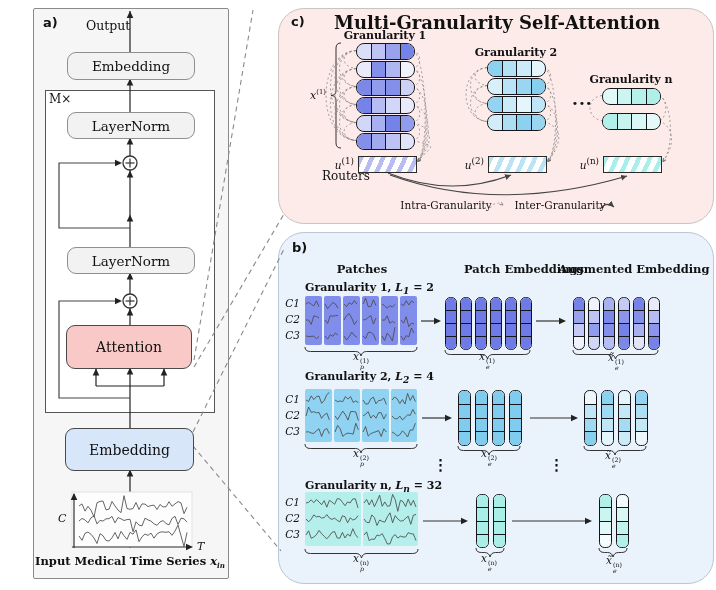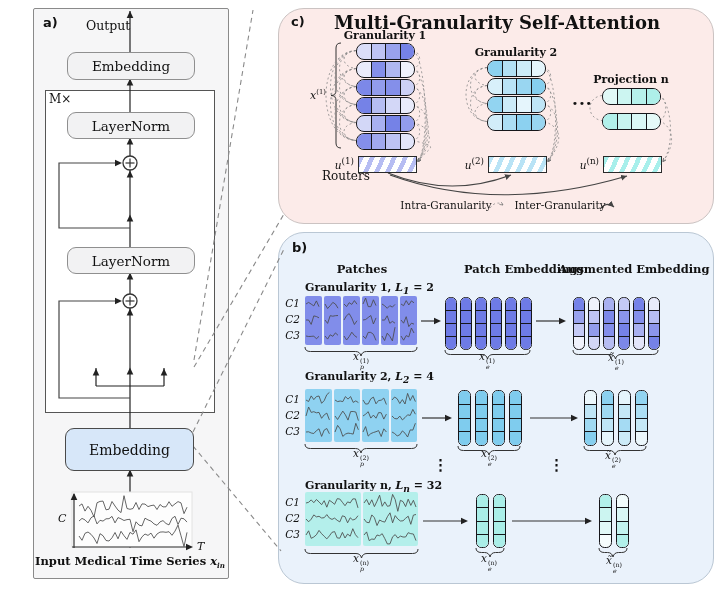--- a/index.html
+++ b/index.html
@@ -178,20 +178,23 @@
 
   <div class="nbox" id="proj" style="left:67px;top:52px;width:126px;height:26px">
       <span>Embedding</span>
     </div>
   <div class="nbox" id="ln1" style="left:67px;top:112px;width:126px;height:25px">
       <span>LayerNorm</span>
     </div>
   <div class="nbox" id="ln2" style="left:67px;top:247px;width:126px;height:25px">
       <span>LayerNorm</span>
     </div>
+  <div class="nbox" id="attn" style="left:66px;top:325px;width:124px;height:42px">
+      <span>Attention</span>
+    </div>
   <div class="nbox" id="emb" style="left:65px;top:428px;width:127px;height:41px">
       <span>Embedding</span>
     </div>
 
   <div class="lab" style="left:58px;top:512px;font-style:italic;font-size:11px">C</div>
   <div class="lab" style="left:197px;top:540px;font-style:italic;font-size:11px">T</div>
   <div class="lab" style="left:130px;top:554px;transform:translateX(-50%);font-weight:bold;font-size:11.5px"><span>Input Medical Time Series</span>&nbsp;<span id="capM"><span class="mv">x</span><sub class="mv">in</sub></span></div>
 
   <div class="lab ttl" style="left:497px;top:12px">Multi-Granularity Self-Attention</div>
   <div class="lab mlab" id="xg1" style="left:318px;top:88px;font-size:11px"><span class="mv">x</span><sup>(1)</sup></div>
@@ -264,21 +267,21 @@
       <div style="background: rgba(127, 204, 238, 0.5);"></div>
     </div>
     <div style="left:487px;top:114px;width:57px;height:15px" class="pill">
       <div style="background: rgba(127, 204, 238, 0.35);"></div>
       <div style="background: rgba(127, 204, 238, 0.65);"></div>
       <div style="background: rgba(127, 204, 238, 0.9);"></div>
       <div style="background: rgba(127, 204, 238, 0.8);"></div>
     </div>
     <div style="left:488px;top:156px;width:57px;height:15px;background:repeating-linear-gradient(115deg,rgba(127,204,238,0.55) 0 4.5px,rgba(0,0,0,0) 4.5px 10px) #fff" class="router"></div>
     <div style="left:439px;top:155.5px;width:45px;text-align:right;position:absolute;z-index:2;font-size:10.5px;white-space:nowrap"><span class="mv">u</span><sup>(2)</sup></div>
-    <div style="position:absolute;z-index:2;left:631px;top:73px;transform:translateX(-50%);font-weight:bold;font-size:11px;white-space:nowrap">Projection n</div>
+    <div style="position:absolute;z-index:2;left:631px;top:73px;transform:translateX(-50%);font-weight:bold;font-size:11px;white-space:nowrap">Granularity n</div>
     <div style="left:602px;top:88px;width:57px;height:15px" class="pill">
       <div style="background: rgba(170, 238, 232, 0.35);"></div>
       <div style="background: rgba(170, 238, 232, 0.6);"></div>
       <div style="background: rgba(170, 238, 232, 0.85);"></div>
       <div style="background: rgba(170, 238, 232, 0.95);"></div>
     </div>
     <div style="left:602px;top:113px;width:57px;height:15px" class="pill">
       <div style="background: rgba(170, 238, 232, 0.9);"></div>
       <div style="background: rgba(170, 238, 232, 0.65);"></div>
       <div style="background: rgba(170, 238, 232, 0.45);"></div>

